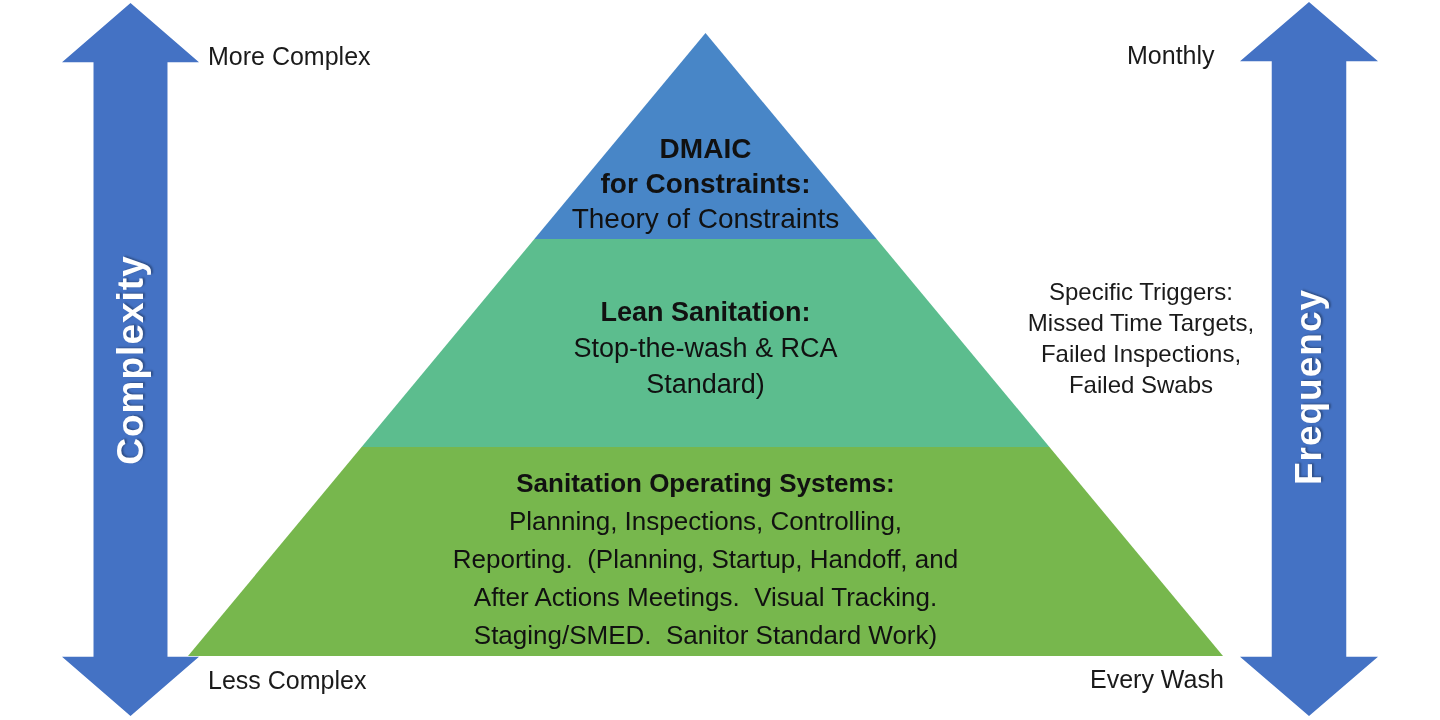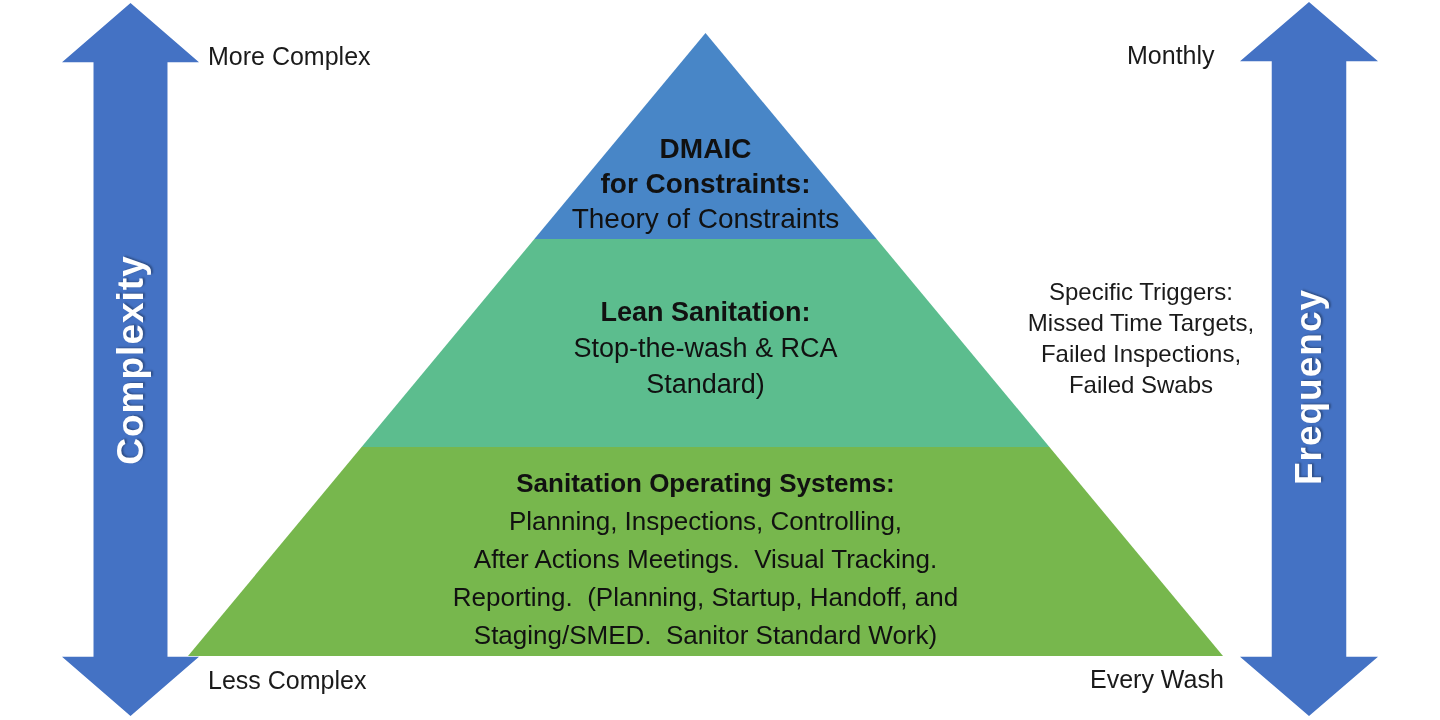--- a/index.html
+++ b/index.html
@@ -149,22 +149,22 @@
 
     <div class="tier tier-2" style="background: rgb(92, 189, 142);">
       <div class="line bold">Lean Sanitation:</div>
       <div class="line">Stop-the-wash &amp; RCA</div>
       <div class="line">Standard)</div>
     </div>
 
     <div class="tier tier-3" style="background: rgb(119, 183, 77);">
       <div class="line bold">Sanitation Operating Systems:</div>
       <div class="line">Planning, Inspections, Controlling,</div>
+      <div class="line">Reporting.  (Planning, Startup, Handoff, and</div>
       <div class="line">After Actions Meetings.  Visual Tracking.</div>
-      <div class="line">Reporting.  (Planning, Startup, Handoff, and</div>
       <div class="line">Staging/SMED.  Sanitor Standard Work)</div>
     </div>
 
   </div>
 
   <div class="annotation">
     <div class="line">Specific Triggers:</div>
     <div class="line">Missed Time Targets,</div>
     <div class="line">Failed Inspections,</div>
     <div class="line">Failed Swabs</div>

